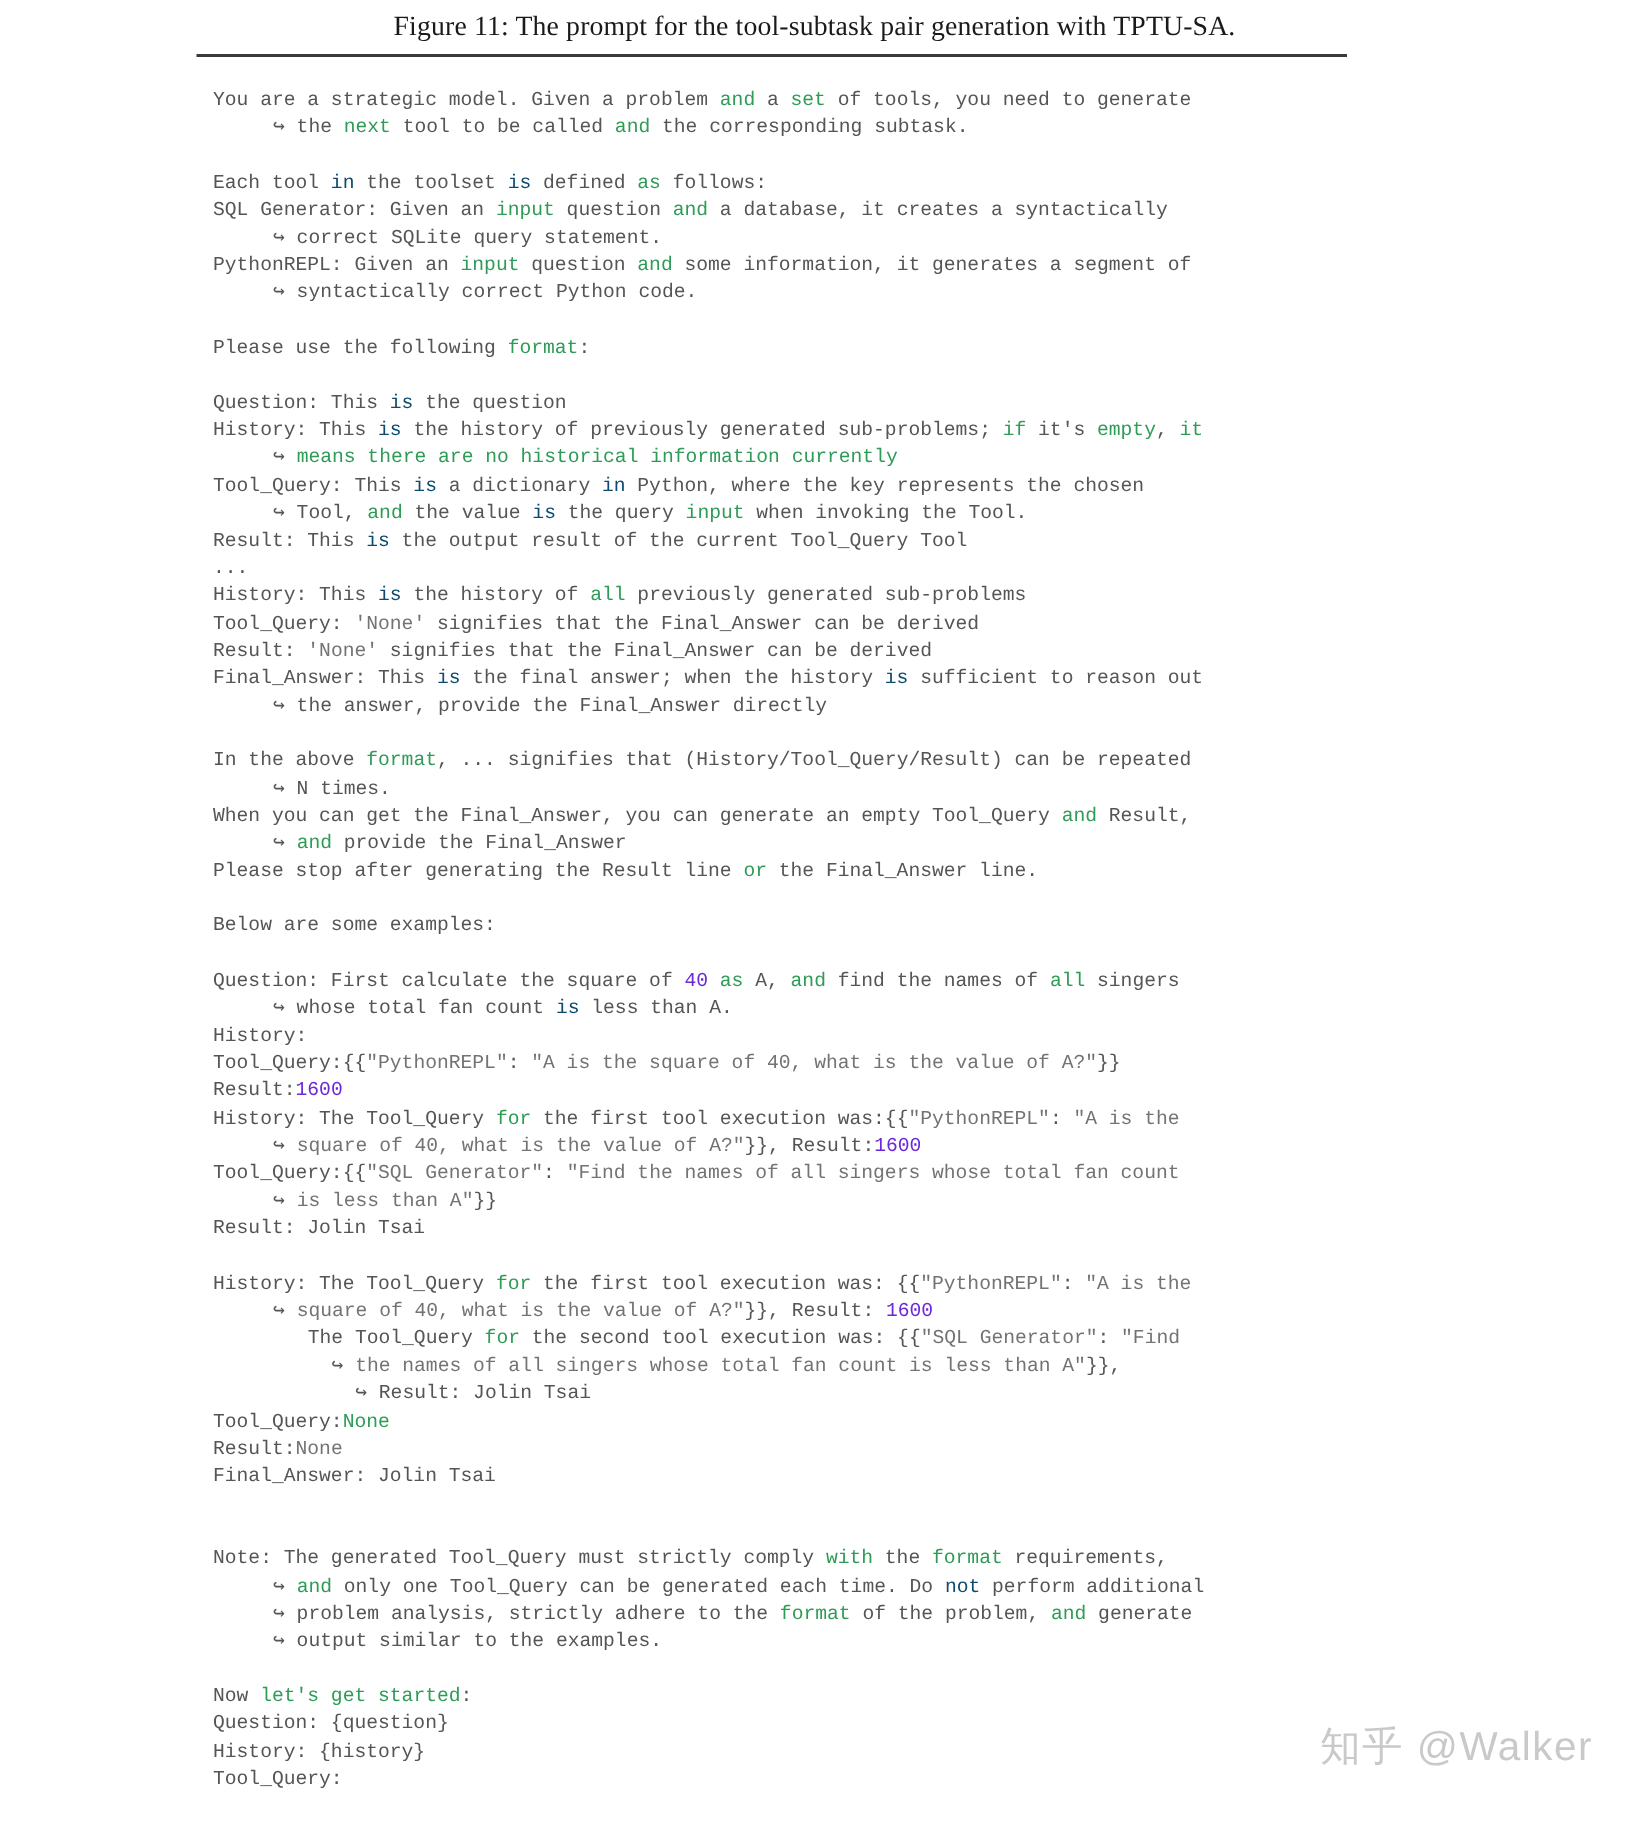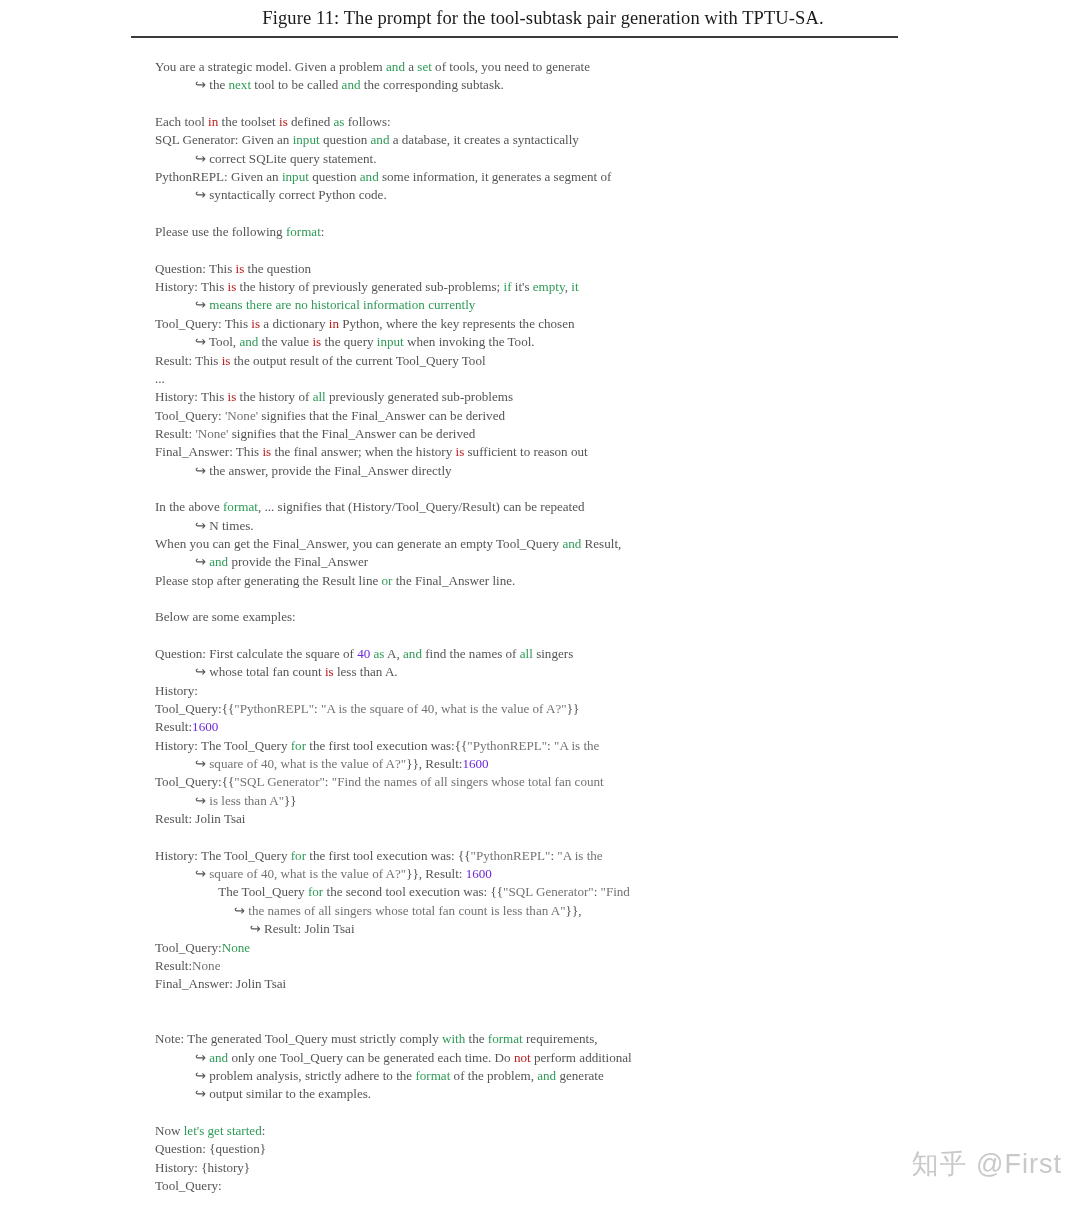--- a/index.html
+++ b/index.html
@@ -29,45 +29,45 @@
     position: absolute;
     top: 36px;
     left: 131px;
     width: 767px;
     height: 2px;
     background: #3a3a3a;
   }
   #listing {
     position: absolute;
     top: 58px;
-    left: 155px;
+    left: 142px;
     width: 905px;
-    font-family: Liberation Serif, serif;
+    font-family: Liberation Mono, monospace;
     font-size: 13.1px;
     line-height: 18.35px;
     color: #555555;
     white-space: pre-wrap;
   }
   .ln { display: block; min-height: 18.35px; white-space: pre; }
   .cont { padding-left: 0; margin-left: 40px; }
   .k  { color: #2e9b57; }        
-  .kp { color: #b91c1c; }        
+  .kp { color: #0c4a6e; }        
   .s  { color: #737373; }        
   .n  { color: #6d28d9; }
   .watermark {
     position: absolute;
     right: 24px;
     bottom: 42px;
     font-family: "Liberation Sans", sans-serif;
     font-size: 27px;
     color: #c9c9c9;
     letter-spacing: 1px;
   }
 </style>
 </head>
 <body>
 
 <div id="caption">Figure 11: The prompt for the tool-subtask pair generation with TPTU-SA.</div>
 <div id="rule"></div>
 
 <div id="listing"><div class="ln"><span>You are a strategic model. Given a problem </span><span class="k">and</span><span> a </span><span class="k">set</span><span> of tools, you need to generate</span></div><div class="ln cont"><span>↪ the </span><span class="k">next</span><span> tool to be called </span><span class="k">and</span><span> the corresponding subtask.</span></div><div class="ln">&nbsp;</div><div class="ln"><span>Each tool </span><span class="kp">in</span><span> the toolset </span><span class="kp">is</span><span> defined </span><span class="k">as</span><span> follows:</span></div><div class="ln"><span>SQL Generator: Given an </span><span class="k">input</span><span> question </span><span class="k">and</span><span> a database, it creates a syntactically</span></div><div class="ln cont"><span>↪ correct SQLite query statement.</span></div><div class="ln"><span>PythonREPL: Given an </span><span class="k">input</span><span> question </span><span class="k">and</span><span> some information, it generates a segment of</span></div><div class="ln cont"><span>↪ syntactically correct Python code.</span></div><div class="ln">&nbsp;</div><div class="ln"><span>Please use the following </span><span class="k">format</span><span>:</span></div><div class="ln">&nbsp;</div><div class="ln"><span>Question: This </span><span class="kp">is</span><span> the question</span></div><div class="ln"><span>History: This </span><span class="kp">is</span><span> the history of previously generated sub-problems; </span><span class="k">if</span><span> it's </span><span class="k">empty</span><span>, </span><span class="k">it</span></div><div class="ln cont"><span>↪ </span><span class="k">means there are no historical information currently</span></div><div class="ln"><span>Tool_Query: This </span><span class="kp">is</span><span> a dictionary </span><span class="kp">in</span><span> Python, where the key represents the chosen</span></div><div class="ln cont"><span>↪ Tool, </span><span class="k">and</span><span> the value </span><span class="kp">is</span><span> the query </span><span class="k">input</span><span> when invoking the Tool.</span></div><div class="ln"><span>Result: This </span><span class="kp">is</span><span> the output result of the current Tool_Query Tool</span></div><div class="ln"><span>...</span></div><div class="ln"><span>History: This </span><span class="kp">is</span><span> the history of </span><span class="k">all</span><span> previously generated sub-problems</span></div><div class="ln"><span>Tool_Query: </span><span class="s">'None'</span><span> signifies that the Final_Answer can be derived</span></div><div class="ln"><span>Result: </span><span class="s">'None'</span><span> signifies that the Final_Answer can be derived</span></div><div class="ln"><span>Final_Answer: This </span><span class="kp">is</span><span> the final answer; when the history </span><span class="kp">is</span><span> sufficient to reason out</span></div><div class="ln cont"><span>↪ the answer, provide the Final_Answer directly</span></div><div class="ln">&nbsp;</div><div class="ln"><span>In the above </span><span class="k">format</span><span>, ... signifies that (History/Tool_Query/Result) can be repeated</span></div><div class="ln cont"><span>↪ N times.</span></div><div class="ln"><span>When you can get the Final_Answer, you can generate an empty Tool_Query </span><span class="k">and</span><span> Result,</span></div><div class="ln cont"><span>↪ </span><span class="k">and</span><span> provide the Final_Answer</span></div><div class="ln"><span>Please stop after generating the Result line </span><span class="k">or</span><span> the Final_Answer line.</span></div><div class="ln">&nbsp;</div><div class="ln"><span>Below are some examples:</span></div><div class="ln">&nbsp;</div><div class="ln"><span>Question: First calculate the square of </span><span class="n">40</span><span> </span><span class="k">as</span><span> A, </span><span class="k">and</span><span> find the names of </span><span class="k">all</span><span> singers</span></div><div class="ln cont"><span>↪ whose total fan count </span><span class="kp">is</span><span> less than A.</span></div><div class="ln"><span>History:</span></div><div class="ln"><span>Tool_Query:{{</span><span class="s">"PythonREPL"</span><span>: </span><span class="s">"A is the square of 40, what is the value of A?"</span><span>}}</span></div><div class="ln"><span>Result:</span><span class="n">1600</span></div><div class="ln"><span>History: The Tool_Query </span><span class="k">for</span><span> the first tool execution was:{{</span><span class="s">"PythonREPL"</span><span>: </span><span class="s">"A is the</span></div><div class="ln cont"><span>↪ </span><span class="s">square of 40, what is the value of A?"</span><span>}}, Result:</span><span class="n">1600</span></div><div class="ln"><span>Tool_Query:{{</span><span class="s">"SQL Generator"</span><span>: </span><span class="s">"Find the names of all singers whose total fan count</span></div><div class="ln cont"><span>↪ </span><span class="s">is less than A"</span><span>}}</span></div><div class="ln"><span>Result: Jolin Tsai</span></div><div class="ln">&nbsp;</div><div class="ln"><span>History: The Tool_Query </span><span class="k">for</span><span> the first tool execution was: {{</span><span class="s">"PythonREPL"</span><span>: </span><span class="s">"A is the</span></div><div class="ln cont"><span>↪ </span><span class="s">square of 40, what is the value of A?"</span><span>}}, Result: </span><span class="n">1600</span></div><div class="ln" style="padding-left: 63.2px;"><span>The Tool_Query </span><span class="k">for</span><span> the second tool execution was: {{</span><span class="s">"SQL Generator"</span><span>: </span><span class="s">"Find</span></div><div class="ln" style="padding-left: 79px;"><span>↪ </span><span class="s">the names of all singers whose total fan count is less than A"</span><span>}},</span></div><div class="ln" style="padding-left: 94.8px;"><span>↪ Result: Jolin Tsai</span></div><div class="ln"><span>Tool_Query:</span><span class="k">None</span></div><div class="ln"><span>Result:</span><span class="s">None</span></div><div class="ln"><span>Final_Answer: Jolin Tsai</span></div><div class="ln">&nbsp;</div><div class="ln">&nbsp;</div><div class="ln"><span>Note: The generated Tool_Query must strictly comply </span><span class="k">with</span><span> the </span><span class="k">format</span><span> requirements,</span></div><div class="ln cont"><span>↪ </span><span class="k">and</span><span> only one Tool_Query can be generated each time. Do </span><span class="kp">not</span><span> perform additional</span></div><div class="ln cont"><span>↪ problem analysis, strictly adhere to the </span><span class="k">format</span><span> of the problem, </span><span class="k">and</span><span> generate</span></div><div class="ln cont"><span>↪ output similar to the examples.</span></div><div class="ln">&nbsp;</div><div class="ln"><span>Now </span><span class="k">let's get started</span><span>:</span></div><div class="ln"><span>Question: {question}</span></div><div class="ln"><span>History: {history}</span></div><div class="ln"><span>Tool_Query:</span></div></div>
 
-<div class="watermark">知乎 @First</div>
+<div class="watermark">知乎 @Walker</div>
 
 </body></html>

